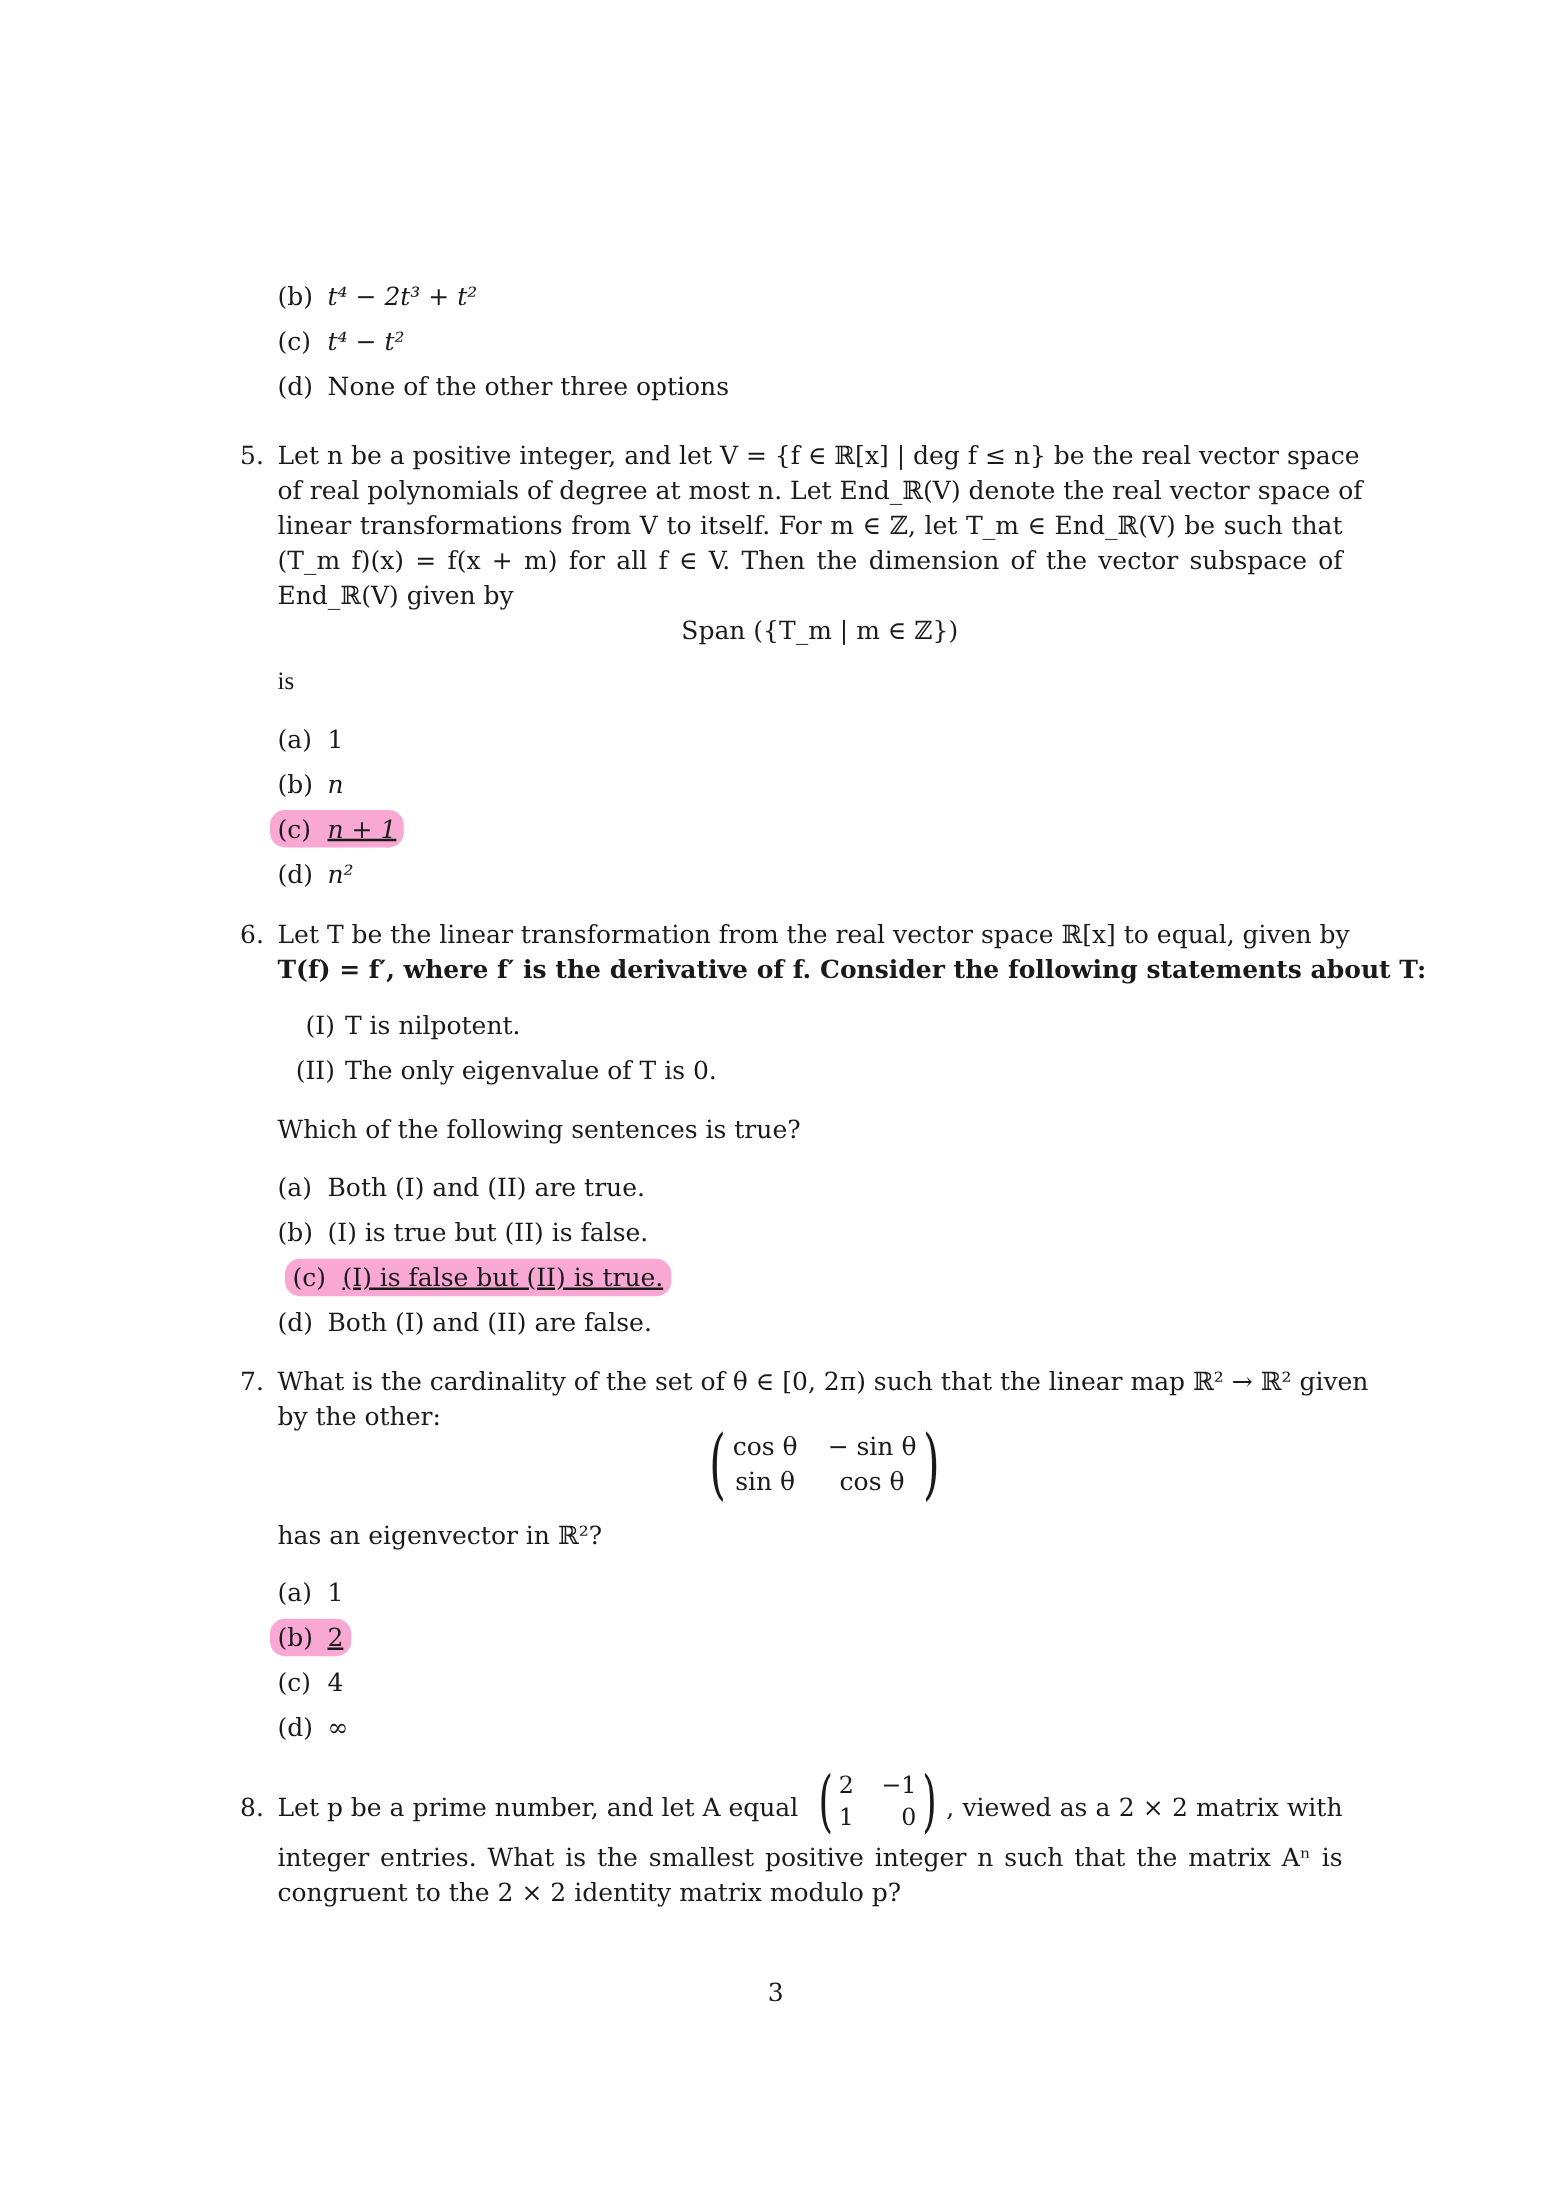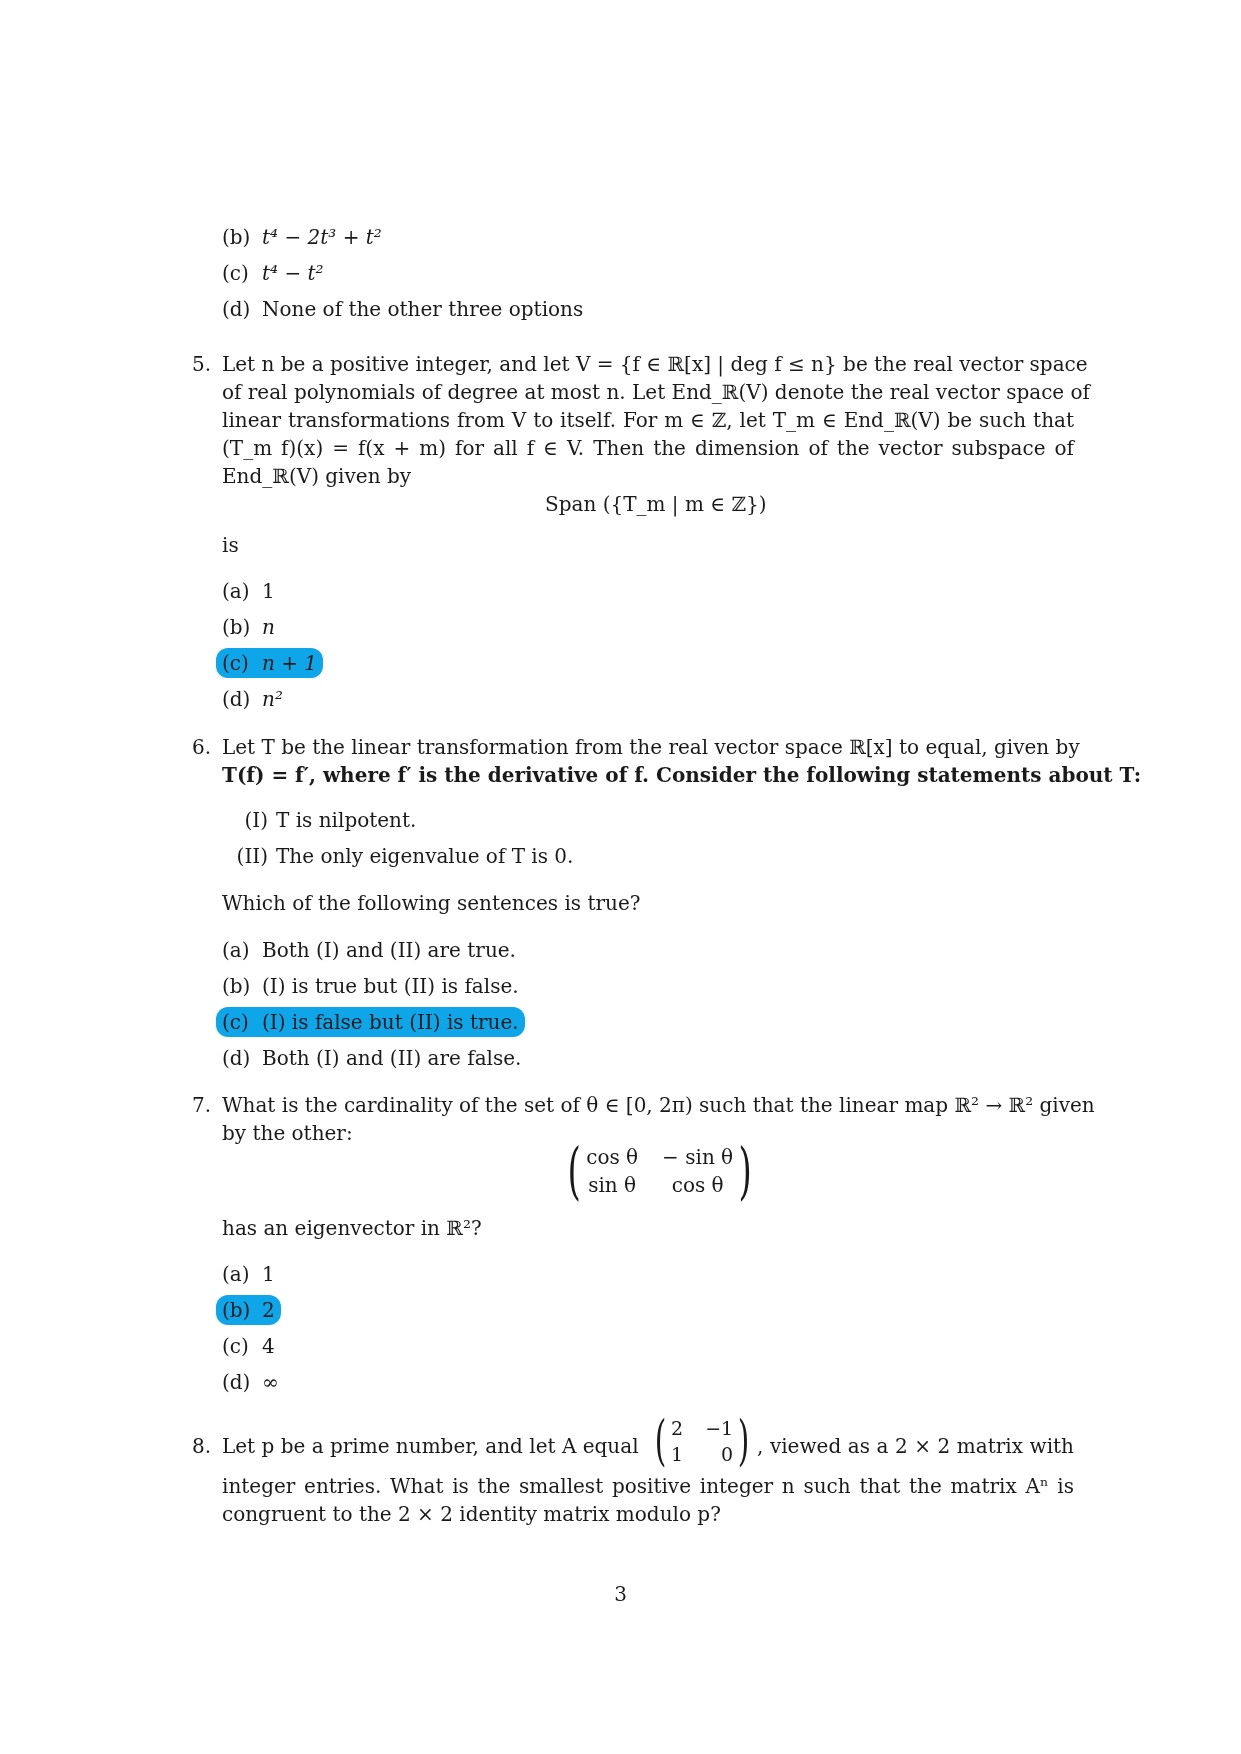--- a/index.html
+++ b/index.html
@@ -5,21 +5,21 @@
     html, body { margin: 0; padding: 0; background: #ffffff; }
     body {
       width: 1241px; height: 1754px; position: relative; overflow: hidden;
       font-family: "DejaVu Serif", "Liberation Serif", serif;
       color: #1a1a1a; font-size: 20px;
     }
     .page { position: absolute; left: 0; top: 0; width: 1241px; height: 1754px; }
     .line { position: absolute; white-space: nowrap; line-height: 28px; }
     .just { text-align: justify; text-align-last: justify; width: 852px; }
     .opt { position: absolute; white-space: nowrap; line-height: 30px; padding: 0 6px; margin-left: -6px; border-radius: 12px; }
-    .hl { background: #0ea5e9; }
+    .hl { background: #f9a8d4; text-decoration: underline; }
     .lbl { display: inline-block; width: 40px; }
     .lbl-r { display: inline-block; width: 46px; text-align: right; padding-right: 8px; }
     i, .m { font-style: italic; }
     .qnum { position: absolute; white-space: nowrap; line-height: 28px; }
     .matrix { position: absolute; display: flex; align-items: center; }
     .paren { font-size: 62px; line-height: 62px; font-weight: 100; transform: scaleX(0.55); display: inline-block; }
     .paren-s { font-size: 54px; line-height: 54px; font-weight: 100; transform: scaleX(0.55); display: inline-block; }
     .mgrid { display: grid; grid-template-columns: auto auto; column-gap: 24px; row-gap: 0; line-height: 28px; }
     .mgrid span { text-align: center; }
     .mgrid-s { display: grid; grid-template-columns: auto auto; column-gap: 22px; line-height: 26px; font-size: 19px; }
@@ -44,21 +44,21 @@
   </div>
 
   <div>
     <span class="qnum" style="left:192px; top:350px;">5.</span>
     <div class="line just" style="left:222px; top:350px;">Let n be a positive integer, and let V = {f ∈ ℝ[x] | deg f ≤ n} be the real vector space</div>
     <div class="line just" style="left:222px; top:378px;">of real polynomials of degree at most n. Let End_ℝ(V) denote the real vector space of</div>
     <div class="line just" style="left:222px; top:406px;">linear transformations from V to itself. For m ∈ ℤ, let T_m ∈ End_ℝ(V) be such that</div>
     <div class="line just" style="left:222px; top:434px;">(T_m f)(x) = f(x + m) for all f ∈ V. Then the dimension of the vector subspace of</div>
     <div class="line" style="left:222px; top:462px;">End_ℝ(V) given by</div>
     <div class="line" style="left:545px; top:490px;">Span ({T_m | m ∈ ℤ})</div>
-    <div class="line" style="left:222px; top:531px;">is</div>
+    <div class="line" style="left:222px; top:531px;font-family:Liberation Serif, serif;">is</div>
 
     <div class="opt" style="left:222px; top:576px;">
       <span class="lbl">(a)</span><span>1</span>
     </div>
     <div class="opt" style="left:222px; top:612px;">
       <span class="lbl">(b)</span><span class="m">n</span>
     </div>
     <div class="opt hl" style="left:222px; top:648px;">
       <span class="lbl">(c)</span><span class="m">n + 1</span>
     </div>
@@ -80,21 +80,21 @@
     </div>
 
     <div class="line" style="left:222px; top:889px;">Which of the following sentences is true?</div>
 
     <div class="opt" style="left:222px; top:935px;">
       <span class="lbl">(a)</span><span>Both (I) and (II) are true.</span>
     </div>
     <div class="opt" style="left:222px; top:971px;">
       <span class="lbl">(b)</span><span>(I) is true but (II) is false.</span>
     </div>
-    <div class="opt hl" style="left:222px; top:1007px;">
+    <div class="opt hl" style="left:234px; top:1007px;">
       <span class="lbl">(c)</span><span>(I) is false but (II) is true.</span>
     </div>
     <div class="opt" style="left:222px; top:1043px;">
       <span class="lbl">(d)</span><span>Both (I) and (II) are false.</span>
     </div>
   </div>
 
   <div>
     <span class="qnum" style="left:192px; top:1091px;">7.</span>
     <div class="line just" style="left:222px; top:1091px;">What is the cardinality of the set of θ ∈ [0, 2π) such that the linear map ℝ² → ℝ² given</div>

